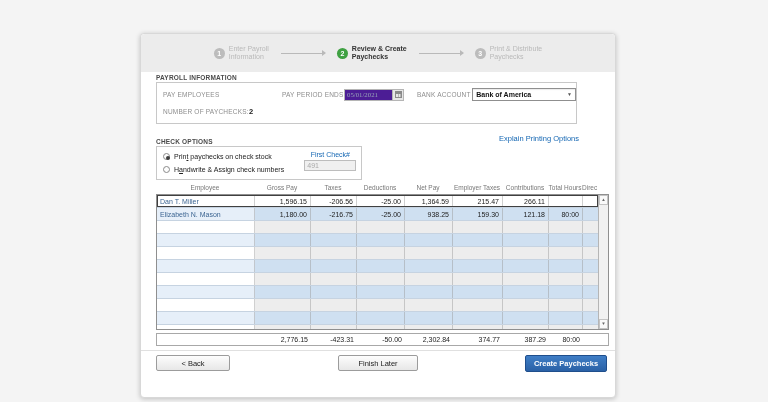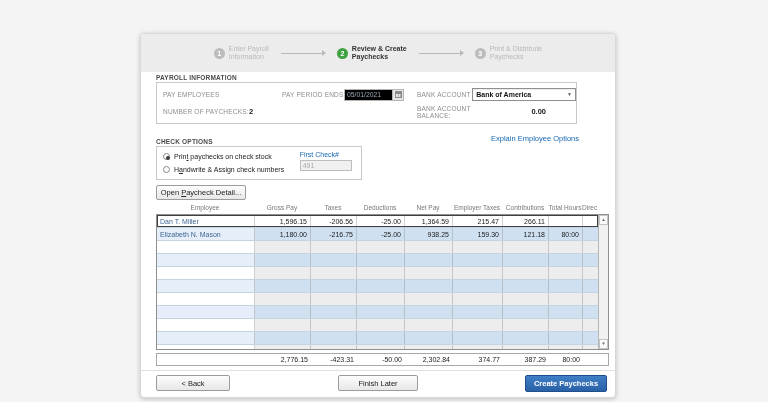--- a/index.html
+++ b/index.html
@@ -32,23 +32,23 @@
                    margin:2px 0 1px; }
   .field-label { font-size:6.5px; color:#8d8d8d; letter-spacing:.2px; }
   .info-box { width:421px; border:1px solid #c8c8c8; padding:3px 0; display:flex; }
   .ib-col { display:flex; flex-direction:column; }
   .ib-row { height:17px; display:flex; align-items:center; }
   .ib-col1 { width:125px; padding-left:6px; }
   .ib-col2 { width:135px; }
   .ib-col3 { width:159px; }
   .val { font-size:7.5px; color:#1a1a1a; font-weight:bold; }
   .date-wrap { display:flex; }
-  .date-input { width:48px; height:12px; font-size:6.8px; color:#98a6b8; background:#000000;
+  .date-input { width:48px; height:12px; font-size:6.8px; color:#98a6b8; background:#4c1d95;
                 border:1px solid #b5b5b5; border-right:none; padding:0 2px;
-                font-family:Liberation Sans, sans-serif; }
+                font-family:Liberation Serif, serif; }
   .cal-btn { width:12px; height:12px; background:#e6e6e6; border:1px solid #b5b5b5;
              display:flex; align-items:center; justify-content:center; }
   .cal-glyph { width:7px; height:7px; border:1px solid #8a8a8a;
                background:linear-gradient(#8a8a8a 0 2px, transparent 2px),
                           linear-gradient(90deg, transparent 2px, #b5b5b5 2px 3px, transparent 3px 4px, #b5b5b5 4px 5px, transparent 5px); }
   .select { width:105px; height:13px; border:1px solid #8f8f8f; background:#fff;
             display:flex; align-items:center; justify-content:space-between;
             padding:0 3px; cursor:pointer; box-shadow:inset 0 1px 1px rgba(0,0,0,.08); }
   .select-text { font-size:7px; font-weight:bold; color:#111; }
   .caret { font-size:5px; color:#555; line-height:1; }
@@ -56,21 +56,21 @@
 
   .check-box { width:206px; border:1px solid #c8c8c8; padding:3px 0 3px 6px; display:flex; margin-top:1px; }
   .cb-left { width:138px; }
   .radio-row { height:13px; display:flex; align-items:center; gap:4px; cursor:pointer; }
   .radio { width:7px; height:7px; border-radius:50%; border:1px solid #8a8a8a; background:#fdfdfd;
            flex:0 0 auto; position:relative; }
   .radio.on::after { content:""; position:absolute; left:1.5px; top:1.5px; width:4px; height:4px;
                      border-radius:50%; background:#3d3d3d; }
   .radio-label { font-size:7px; color:#222; }
   .mn { text-decoration:underline; }
-  .cb-right { width:62px; display:flex; flex-direction:column; align-items:flex-start; gap:2px; padding-top:1px; }
+  .cb-right { width:62px; display:flex; flex-direction:column; align-items:center; gap:2px; padding-top:1px; }
   .first-check-label { font-size:7px; color:#1567b3; }
   .first-check-input { width:52px; height:11px; font-size:7px; color:#a9a9a9; background:#f0f0f0;
                        border:1px solid #bdbdbd; padding:0 2px; font-family:"Liberation Sans", sans-serif; }
   .btn { font-family:"Liberation Sans", sans-serif; font-size:7.5px; color:#222;
          background:linear-gradient(#fdfdfd,#e7e7e7); border:1px solid #9c9c9c;
          border-radius:2px; cursor:pointer; }
   .detail-btn { margin-top:5px; width:90px; height:15px; }
 
   
   .table-area { margin-top:4px; width:453px; }
@@ -167,29 +167,25 @@
         </div>
       </div>
       <div class="ib-col ib-col3">
         <div class="ib-row">
           <span class="field-label" style="width:56px;">BANK ACCOUNT</span>
           <span class="select">
             <span class="select-text">Bank of America</span>
             <span class="caret">▼</span>
           </span>
         </div>
-        <div class="ib-row">
-          <span class="field-label" style="width:86px;">BANK ACCOUNT BALANCE:</span>
-          <span class="val" style="width:51px; text-align:right; padding-right:8px;">0.00</span>
-        </div>
       </div>
     </div>
 
     <div class="explain-row">
-      <a class="link">Explain Employee Options</a>
+      <a class="link">Explain Printing Options</a>
     </div>
 
     <div class="section-label">CHECK OPTIONS</div>
 
     <div class="check-box">
       <div class="cb-left">
         <div class="radio-row">
           <span class="radio on"></span>
           <span class="radio-label"><span>Prin</span><span class="mn">t</span><span> paychecks on check stock</span></span>
         </div>
@@ -197,21 +193,20 @@
           <span class="radio"></span>
           <span class="radio-label"><span>H</span><span class="mn">a</span><span>ndwrite &amp; Assign check numbers</span></span>
         </div>
       </div>
       <div class="cb-right">
         <span class="first-check-label">First Check#</span>
         <input class="first-check-input" disabled="" value="491" style="">
       </div>
     </div>
 
-    <button class="btn detail-btn"><span>Open </span><span class="mn">P</span><span>aycheck Detail...</span></button>
 
     <div class="table-area">
       <div class="header-row" id="header-row">
           <div class="hcell" style="width: 98px;">Employee</div>
           <div class="hcell" style="width: 56px;">Gross Pay</div>
           <div class="hcell" style="width: 46px;">Taxes</div>
           <div class="hcell" style="width: 48px;">Deductions</div>
           <div class="hcell" style="width: 48px;">Net Pay</div>
           <div class="hcell" style="width: 50px;">Employer Taxes</div>
           <div class="hcell" style="width: 46px;">Contributions</div>

